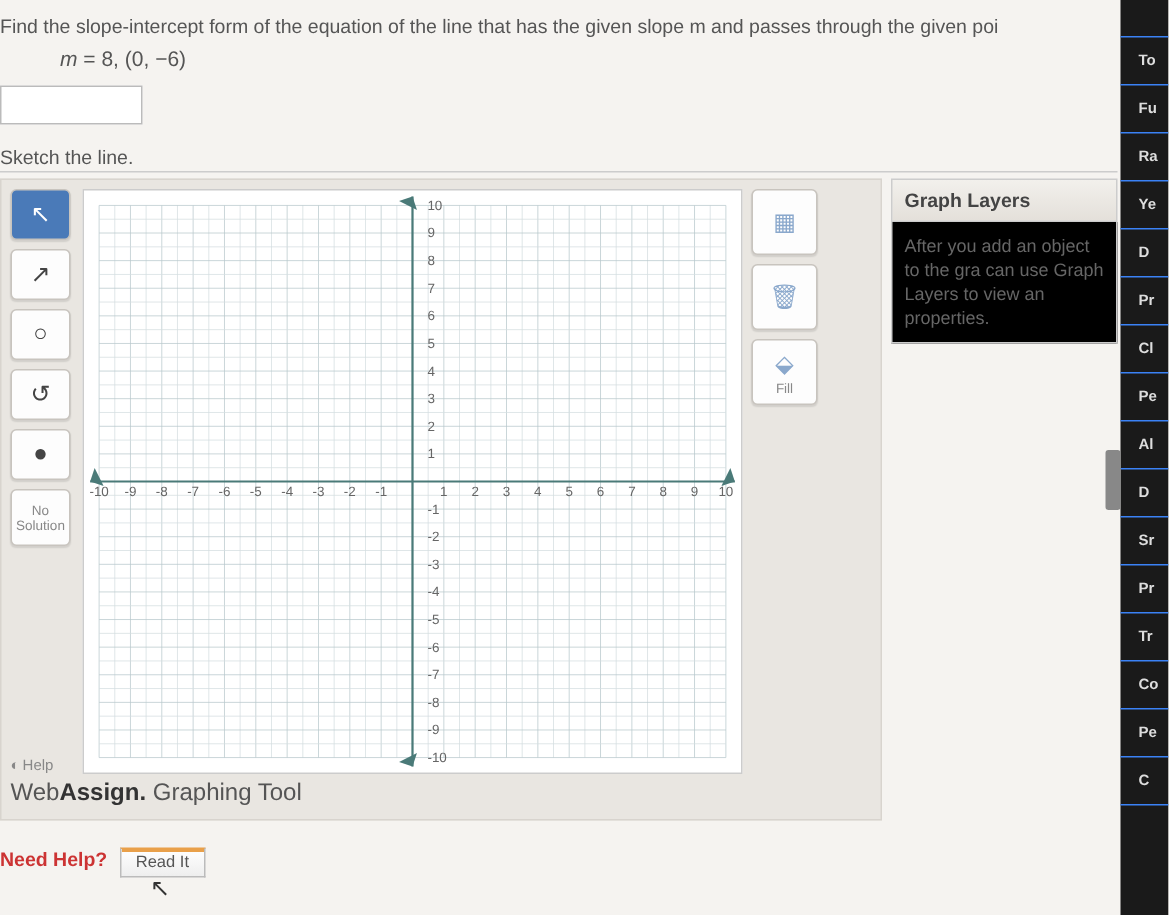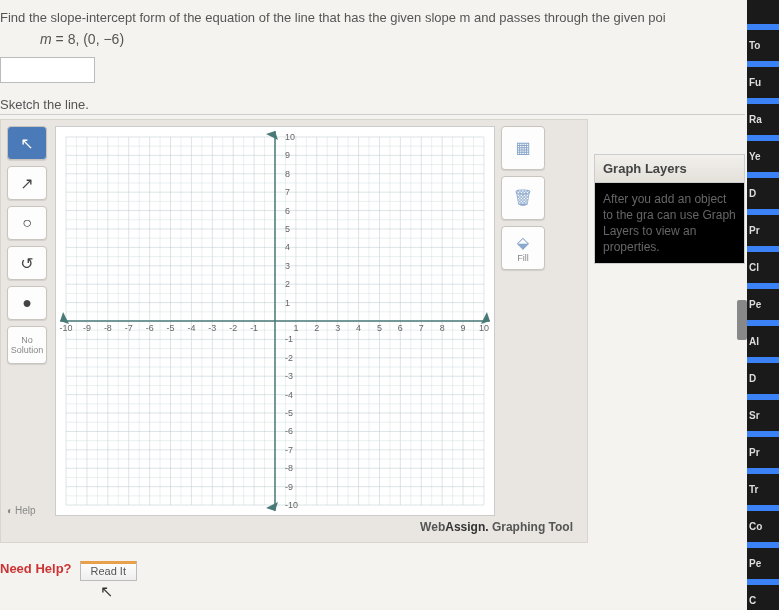--- a/index.html
+++ b/index.html
@@ -52,28 +52,28 @@
 .rt-btn {
   width: 44px; height: 44px;
   background: #fdfdfd;
   border: 1px solid #c8c4be;
   border-radius: 4px;
   display: flex; flex-direction: column; align-items: center; justify-content: center;
   font-size: 9px; color: #888;
   box-shadow: 0 1px 1px rgba(0,0,0,0.1);
 }
 .rt-btn .ico { font-size: 16px; color: #8aa8cc; margin-bottom: 1px; }
-.brand { text-align: right; font-size: 12px; color: #555; padding: 4px 8px 2px 0; font-weight: bold; }
+.brand { text-align: left; font-size: 16px; color: #555; padding: 4px 8px 2px 0; }
 .brand b { color: #333; }
 .layers-panel { margin-left: 6px; flex: 1; }
 .layers-head {
   background: linear-gradient(#f2f0ec,#e4e0da);
   border: 1px solid #ccc;
   padding: 6px 8px;
-  font-weight: bold; font-size: 13px; color: #444; margin-top: 35px;
+  font-weight: bold; font-size: 13px; color: #444;
 }
 .layers-body {
   background: #000000;
   border: 1px solid #ccc; border-top: none;
   padding: 8px; font-size: 12px; color: #666;
   line-height: 16px;
 }
 .need-help { margin-top: 18px; font-size: 13px; color: #c33; font-weight: bold; display: flex; align-items: flex-start; gap: 8px; }
 .read-btn {
   background: linear-gradient(#fff,#eee);
@@ -85,23 +85,23 @@
   font-weight: normal;
 }
 .sidebar {
   position: absolute; right: 0; top: 0; width: 32px; height: 610px;
   background: #1a1a1a;
   display: flex; flex-direction: column;
   padding-top: 4px;
 }
 .sb-item {
   color: #ddd; font-size: 10px; font-weight: bold;
-  padding: 10px 2px;
+  padding: 10px 12px;
   white-space: nowrap; overflow: hidden;
-  border-bottom: 6px solid #3b82f6;
+  border-bottom: 1px solid #3b82f6;
 }
 .sb-scroll { position: absolute; left: -10px; top: 300px; width: 10px; height: 40px; background: #888; border-radius: 2px; }
 .grid-line { stroke: #b8c8cc; stroke-width: 0.5; }
 .grid-line-minor { stroke: #d4dee0; stroke-width: 0.5; }
 .axis { stroke: #4a7a78; stroke-width: 1.5; }
 .tick-label { font-size: 9px; fill: #666; font-family: Arial; }
 .cursor-arrow { position: absolute; left: 100px; top: 582px; font-size: 16px; color: #333; }
 </style>
 </head>
 <body>

